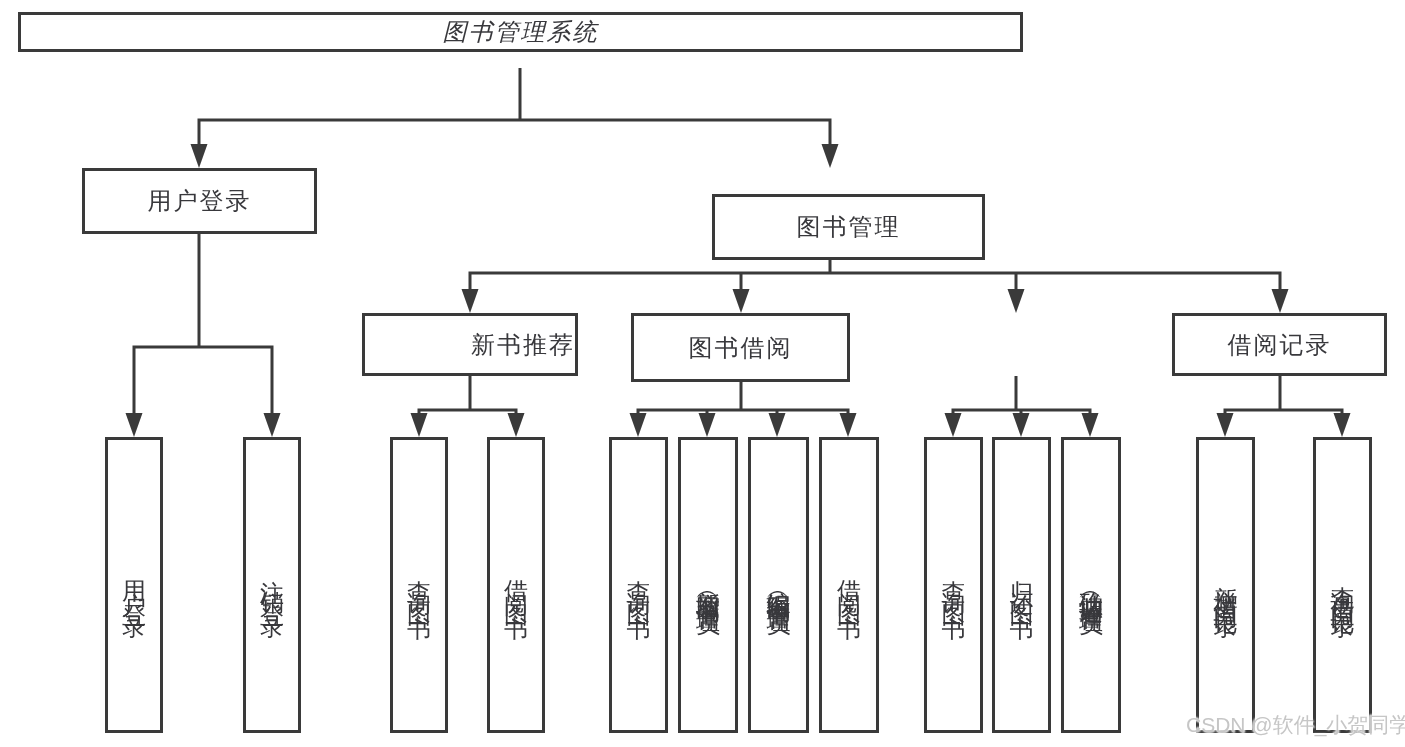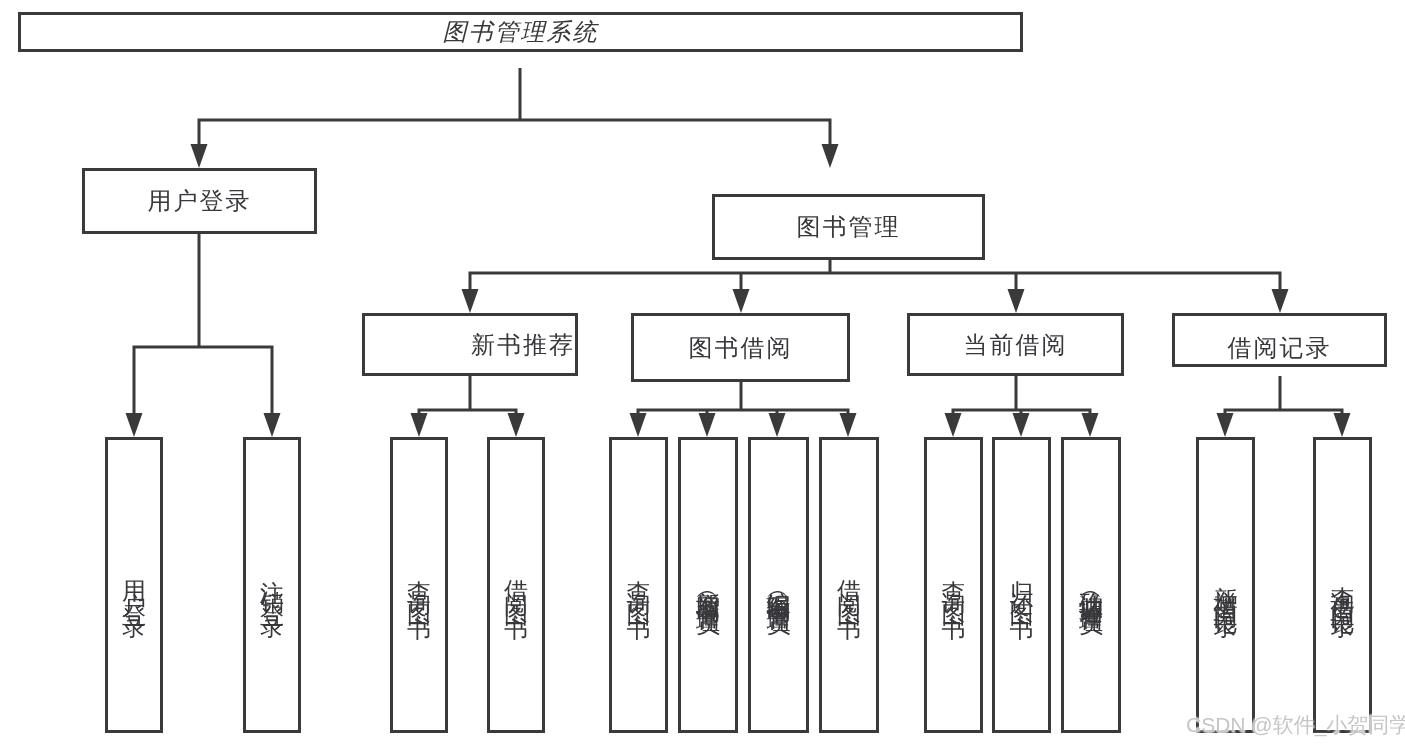--- a/index.html
+++ b/index.html
@@ -119,24 +119,21 @@
   <div class="box h" style="left:712px; top:176px; width:273px; height:66px;margin-top:18px;">
     <span>图书管理</span>
   </div>
 
   <div class="box h" style="left:362px; top:313px; width:216px; height:63px;justify-content:flex-end;">
     <span>新书推荐</span>
   </div>
   <div class="box h" style="left:631px; top:313px; width:219px; height:69px;">
     <span>图书借阅</span>
   </div>
-  <div class="box h" style="left:907px; top:313px; width:217px; height:63px;">
-    <span>当前借阅</span>
-  </div>
-  <div class="box h" style="left:1172px; top:313px; width:215px; height:54px;align-items:flex-end;">
+  <div class="box h" style="left:1172px; top:313px; width:215px; height:63px;">
     <span>借阅记录</span>
   </div>
 
   <div class="box v" style="left:105px; top:437px; width:58px; height:296px;">
     <span>用户登录</span>
   </div>
   <div class="box v" style="left:243px; top:437px; width:58px; height:296px;">
     <span>注销登录</span>
   </div>
 

